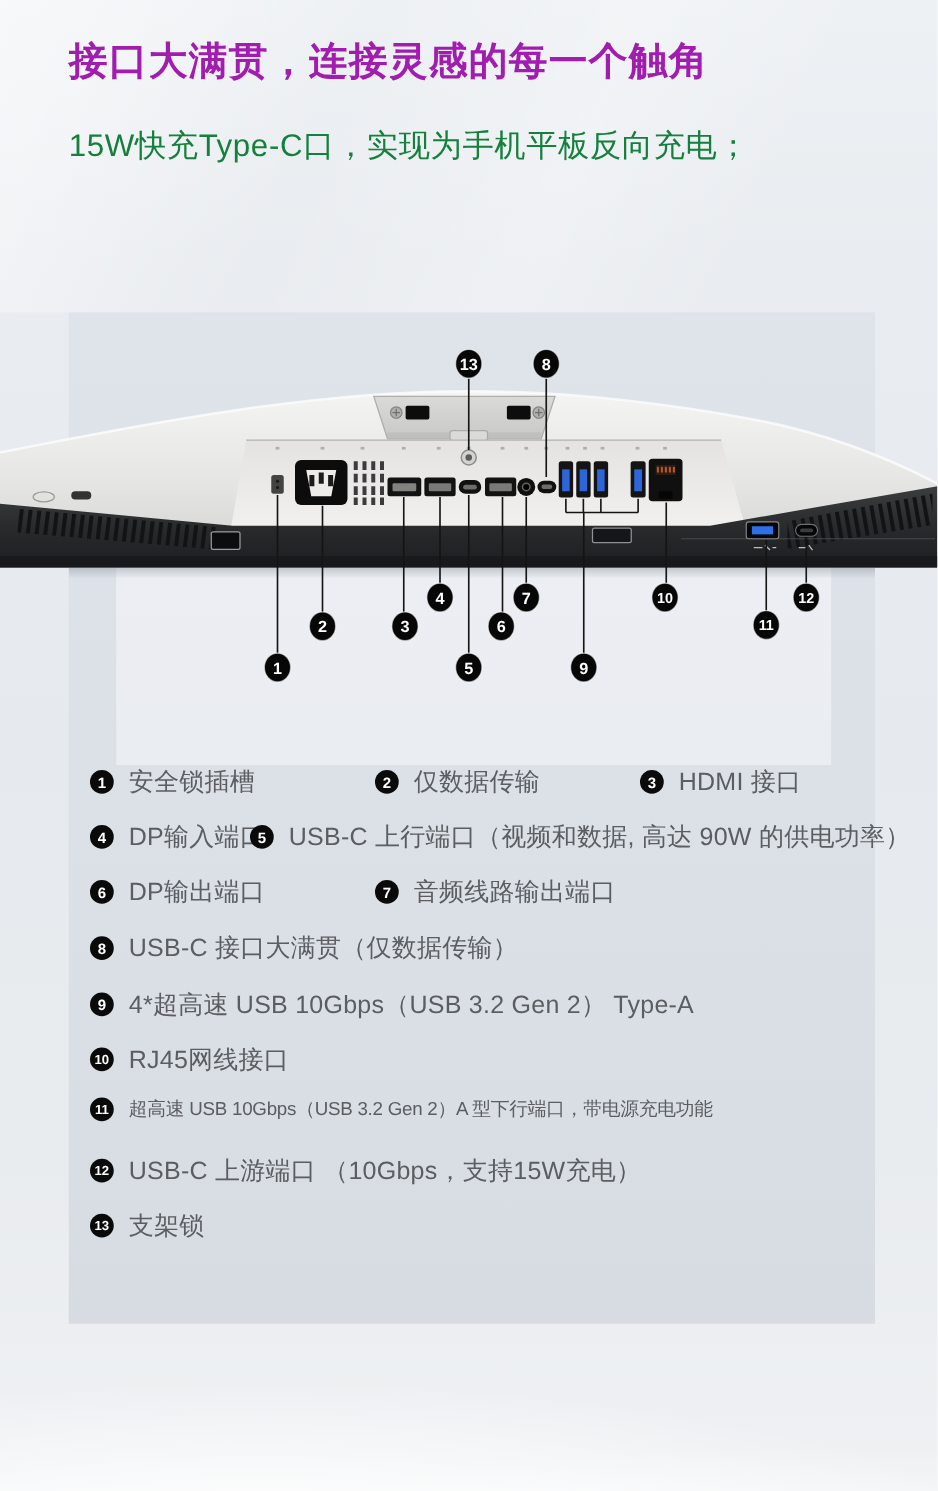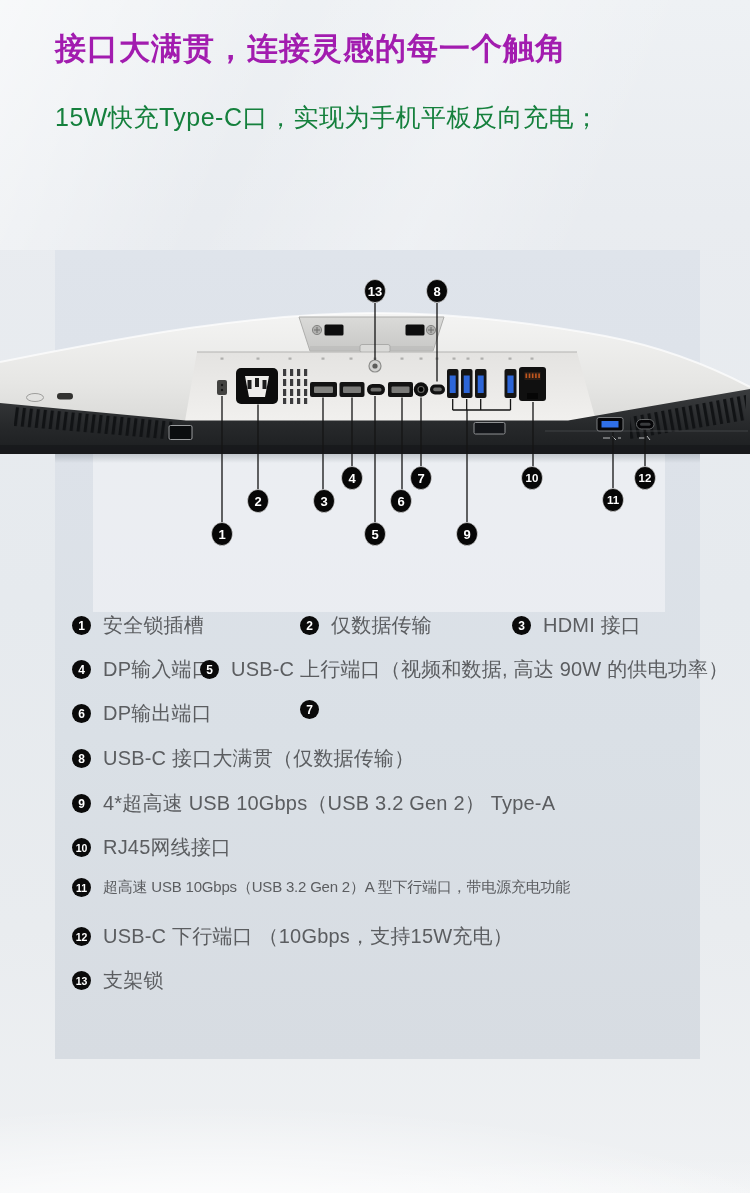--- a/index.html
+++ b/index.html
@@ -84,40 +84,41 @@
     <div class="legend-item" style="left:145px;top:406px;">
       <span class="lnum">5</span>
       <span class="llabel">USB-C 上行端口（视频和数据, 高达 90W 的供电功率）</span>
     </div>
     <div class="legend-item" style="left:17px;top:450px;">
       <span class="lnum">6</span>
       <span class="llabel">DP输出端口</span>
     </div>
     <div class="legend-item" style="left:245px;top:450px;">
       <span class="lnum">7</span>
+      <span class="llabel">音频线路输出端口</span>
     </div>
     <div class="legend-item" style="left:17px;top:495px;">
       <span class="lnum">8</span>
       <span class="llabel">USB-C 接口大满贯（仅数据传输）</span>
     </div>
     <div class="legend-item" style="left:17px;top:540px;">
       <span class="lnum">9</span>
       <span class="llabel">4*超高速 USB 10Gbps（USB 3.2 Gen 2） Type-A</span>
     </div>
     <div class="legend-item two" style="left:17px;top:584px;">
       <span class="lnum">10</span>
       <span class="llabel">RJ45网线接口</span>
     </div>
     <div class="legend-item two tight" style="left:17px;top:628px;">
       <span class="lnum">11</span>
       <span class="llabel">超高速 USB 10Gbps（USB 3.2 Gen 2）A 型下行端口，带电源充电功能</span>
     </div>
     <div class="legend-item two" style="left:17px;top:673px;">
       <span class="lnum">12</span>
-      <span class="llabel">USB-C 下行端口 （10Gbps，支持15W充电）</span>
+      <span class="llabel">USB-C 上游端口 （10Gbps，支持15W充电）</span>
     </div>
     <div class="legend-item two" style="left:17px;top:717px;">
       <span class="lnum">13</span>
       <span class="llabel">支架锁</span>
     </div>
   </div>
 </div>
 
 <svg class="figure-svg" viewBox="0 0 750 310">
   <defs>

